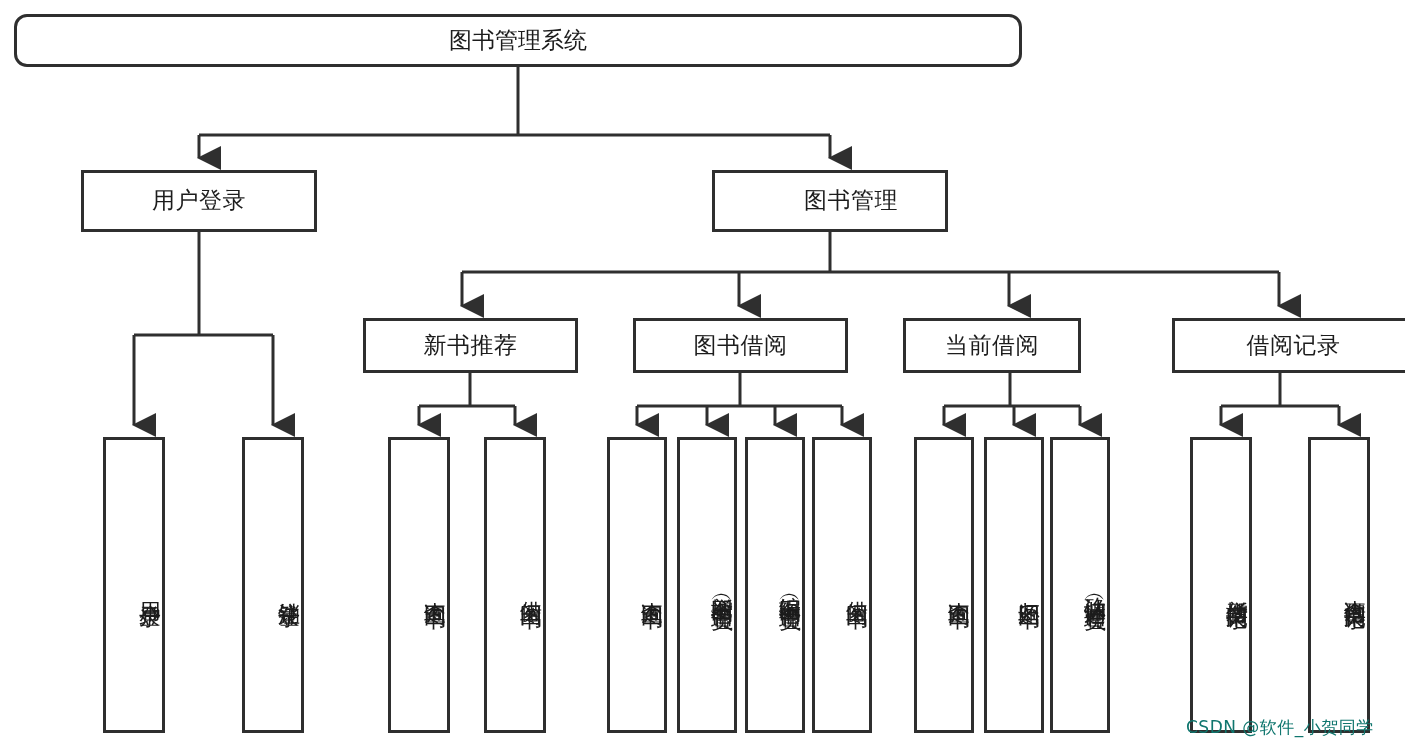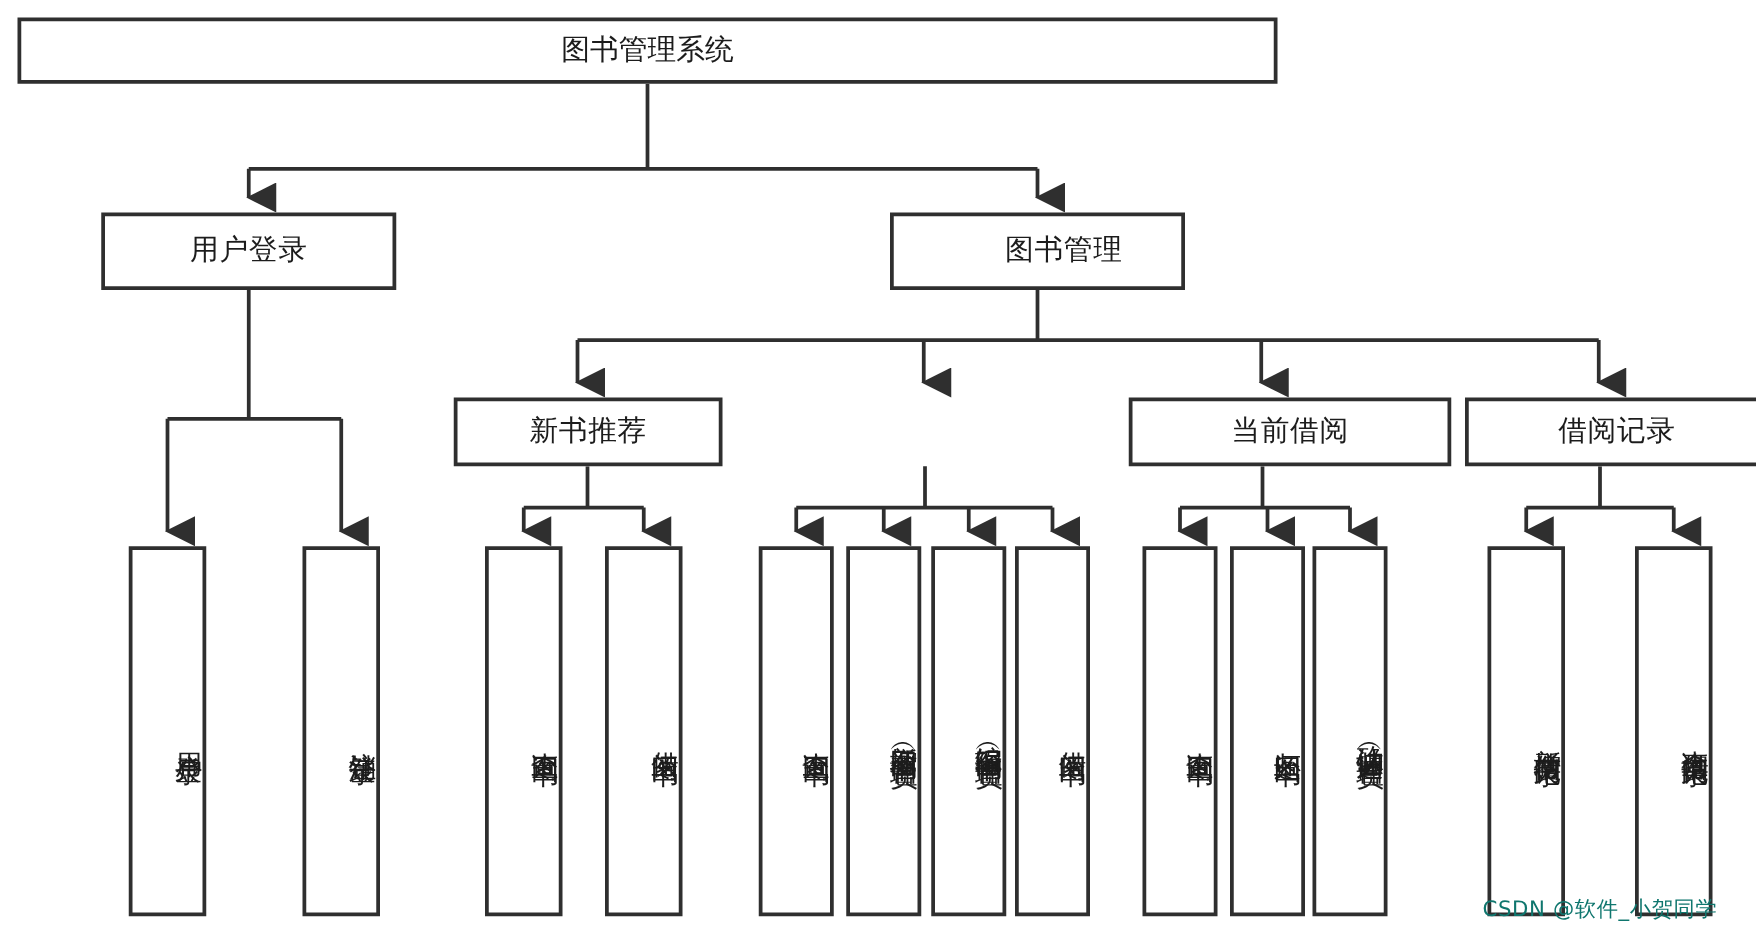--- a/index.html
+++ b/index.html
@@ -35,20 +35,21 @@
     color: #1c1c1c;
     line-height: 1.12;
   }
   .node.horiz {
     font-size: 23px;
     letter-spacing: 0.5px;
   }
   .node.root {
     font-size: 23px;
     border-width: 3px;
+    border-radius: 13px;
   }
   .node.leaf {
     writing-mode: vertical-rl;
     text-orientation: upright;
     font-size: 22px;
     align-items: flex-start;
     justify-content: center;
     padding-top: 6px;
     letter-spacing: 1px;
   }
@@ -131,21 +132,24 @@
   <div class="node horiz" style="left:81px; top:170px; width:236px; height:62px;">
     <span>用户登录</span>
   </div>
   <div class="node horiz" style="left:712px; top:170px; width:236px; height:62px;padding-left:42px;">
     <span>图书管理</span>
   </div>
 
   <div class="node horiz" style="left:363px; top:318px; width:215px; height:55px;align-items:center;">
     <span>新书推荐</span>
   </div>
-  <div class="node horiz" style="left:903px; top:318px; width:258px; height:55px;">
+  <div class="node horiz" style="left:633px; top:318px; width:215px; height:55px;">
+    <span>图书借阅</span>
+  </div>
+  <div class="node horiz" style="left:903px; top:318px; width:178px; height:55px;">
     <span>当前借阅</span>
   </div>
   <div class="node horiz" style="left:1172px; top:318px; width:243px; height:55px;align-items:center;">
     <span>借阅记录</span>
   </div>
 
   <div class="node leaf" style="left:103px; top:437px; width:62px; height:296px;">
     <span class="leaf-text">用户登录</span>
   </div>
   <div class="node leaf" style="left:242px; top:437px; width:62px; height:296px;">

